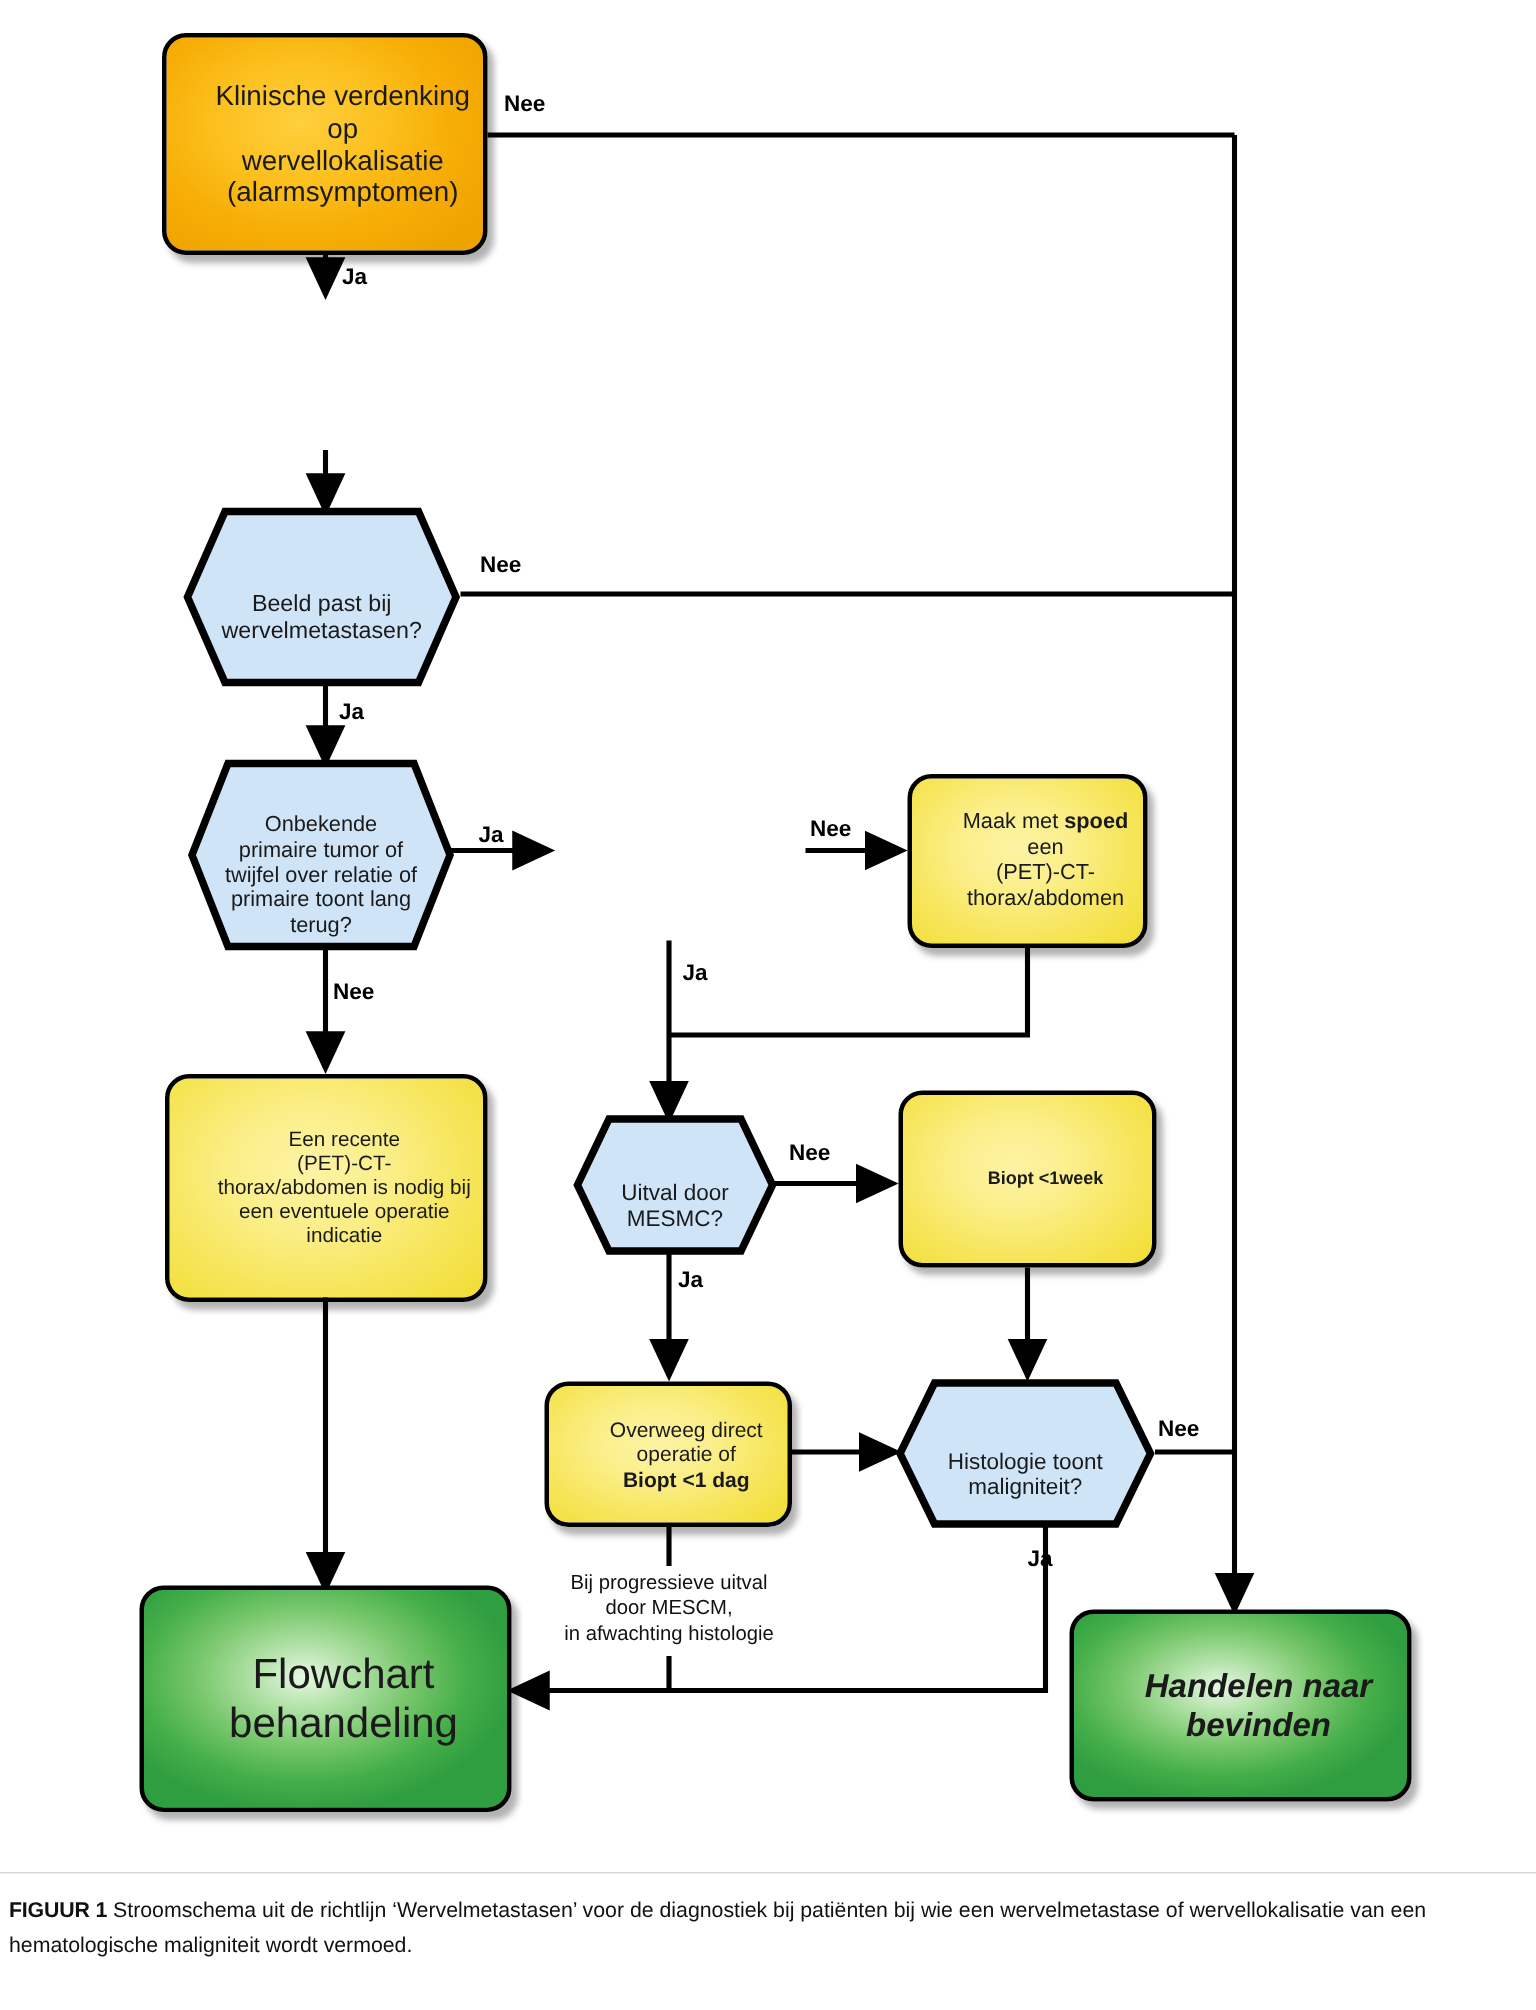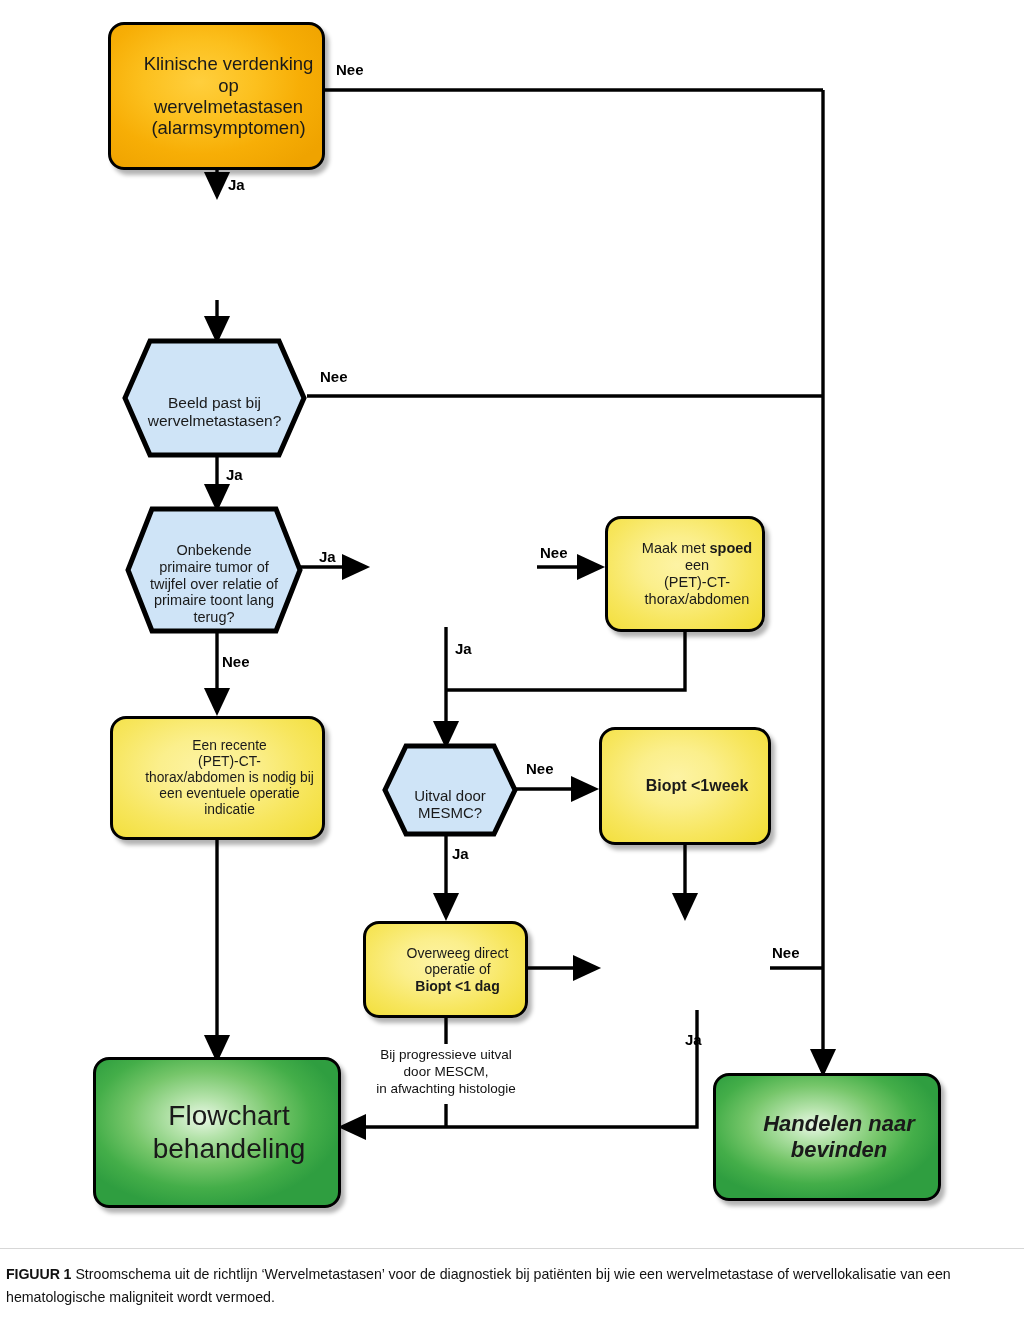--- a/index.html
+++ b/index.html
@@ -95,21 +95,21 @@
         <path d="M446,1018 L446,1044"></path>
         <path d="M446,1104 L446,1127"></path>
 
         <path d="M217,840 L217,1059" marker-end="url(#ah)"></path>
       </g>
     </svg>
 
     <div class="node rrect fill-orange" style="left:108px;top:22px;width:217px;height:148px;font-size:18.5px;">
       <div class="txt">
         <div>Klinische verdenking op</div>
-        <div>wervelmetastasen</div>
+        <div>wervellokalisatie</div>
         <div>(alarmsymptomen)</div>
       </div>
     </div>
 
 
     <div class="node hex" style="left:122px;top:338px;width:185px;height:120px;font-size:15.5px;">
       <svg viewBox="0 0 185 120" preserveAspectRatio="none">
         <polygon points="28,3 157,3 182,60 157,117 28,117 3,60" fill="#cfe4f7" stroke="#000" stroke-width="5"></polygon>
       </svg>
       <div class="txt">
@@ -136,54 +136,63 @@
       <div class="txt">
         <div>
           <span>Maak met </span><b>spoed</b>
         </div>
         <div>een</div>
         <div>(PET)-CT-</div>
         <div>thorax/abdomen</div>
       </div>
     </div>
 
-    <div class="node rrect fill-yellow" style="left:110px;top:716px;width:215px;height:124px;font-size:13.8px;align-items:center;">
+    <div class="node rrect fill-yellow" style="left:110px;top:716px;width:215px;height:152px;font-size:13.8px;align-items:center;">
       <div class="txt">
         <div>Een recente</div>
         <div>(PET)-CT-</div>
         <div>thorax/abdomen is nodig bij</div>
         <div>een eventuele operatie</div>
         <div>indicatie</div>
       </div>
     </div>
 
     <div class="node hex" style="left:382px;top:743px;width:136px;height:94px;font-size:15px;">
       <svg viewBox="0 0 136 94" preserveAspectRatio="none">
         <polygon points="24,3 112,3 133,47 112,91 24,91 3,47" fill="#cfe4f7" stroke="#000" stroke-width="5"></polygon>
       </svg>
       <div class="txt">
         <div>Uitval door</div>
         <div>MESMC?</div>
       </div>
     </div>
 
-    <div class="node rrect fill-yellow" style="left:599px;top:727px;width:172px;height:118px;font-size:16px;font-weight:bold;">
+    <div class="node rrect fill-yellow" style="left:599px;top:727px;width:172px;height:118px;font-size:12px;font-weight:bold;">
       <div class="txt">
         <div>Biopt &lt;1week</div>
       </div>
     </div>
 
     <div class="node rrect fill-yellow" style="left:363px;top:921px;width:165px;height:97px;font-size:14px;">
       <div class="txt">
         <div>Overweeg direct</div>
         <div>operatie of</div>
         <div style="font-weight:bold">Biopt &lt;1 dag</div>
       </div>
     </div>
 
+    <div class="node hex" style="left:597px;top:919px;width:173px;height:100px;font-size:15px;">
+      <svg viewBox="0 0 173 100" preserveAspectRatio="none">
+        <polygon points="26,3 147,3 170,50 147,97 26,97 3,50" fill="#cfe4f7" stroke="#000" stroke-width="5"></polygon>
+      </svg>
+      <div class="txt">
+        <div>Histologie toont</div>
+        <div>maligniteit?</div>
+      </div>
+    </div>
 
     <div class="node rrect fill-green" style="left:93px;top:1057px;width:248px;height:151px;font-size:28px;">
       <div class="txt">
         <div>Flowchart</div>
         <div>behandeling</div>
       </div>
     </div>
 
     <div class="node rrect fill-green" style="left:713px;top:1073px;width:228px;height:128px;font-size:22px;font-weight:bold;font-style:italic;">
       <div class="txt">

